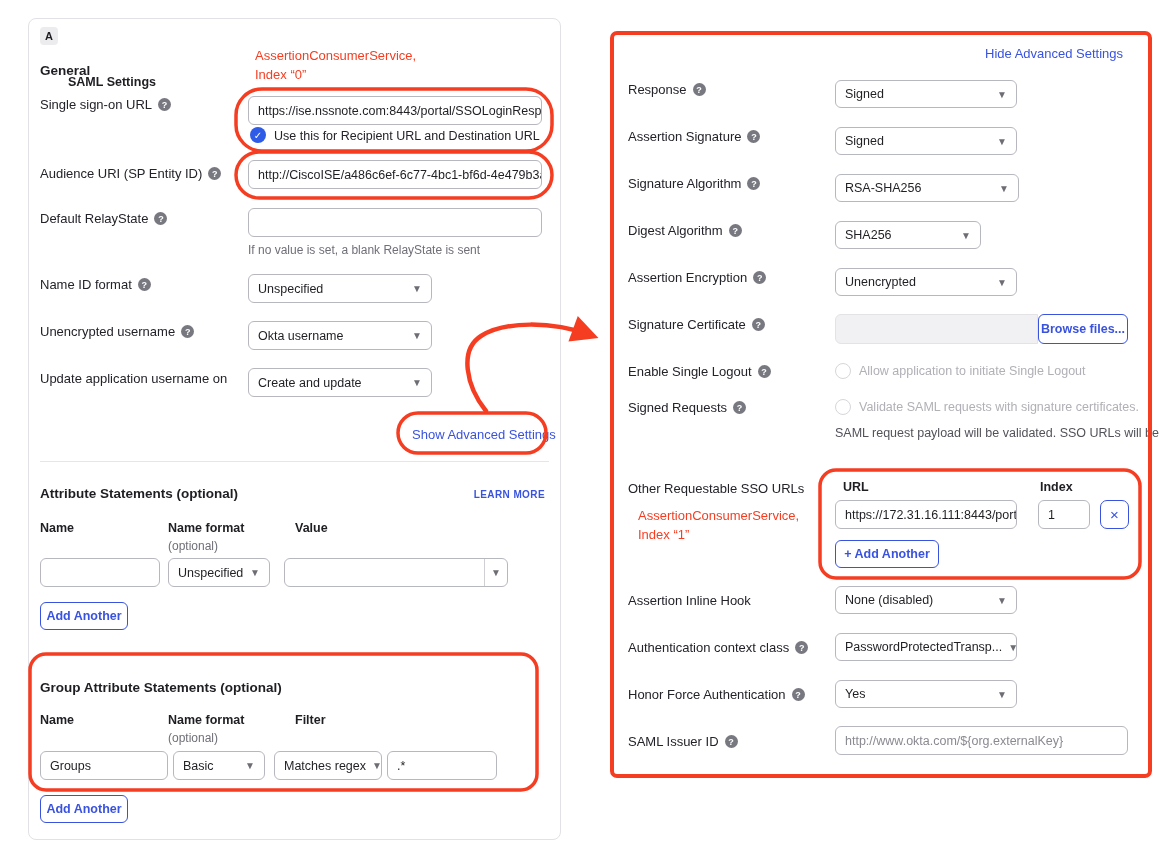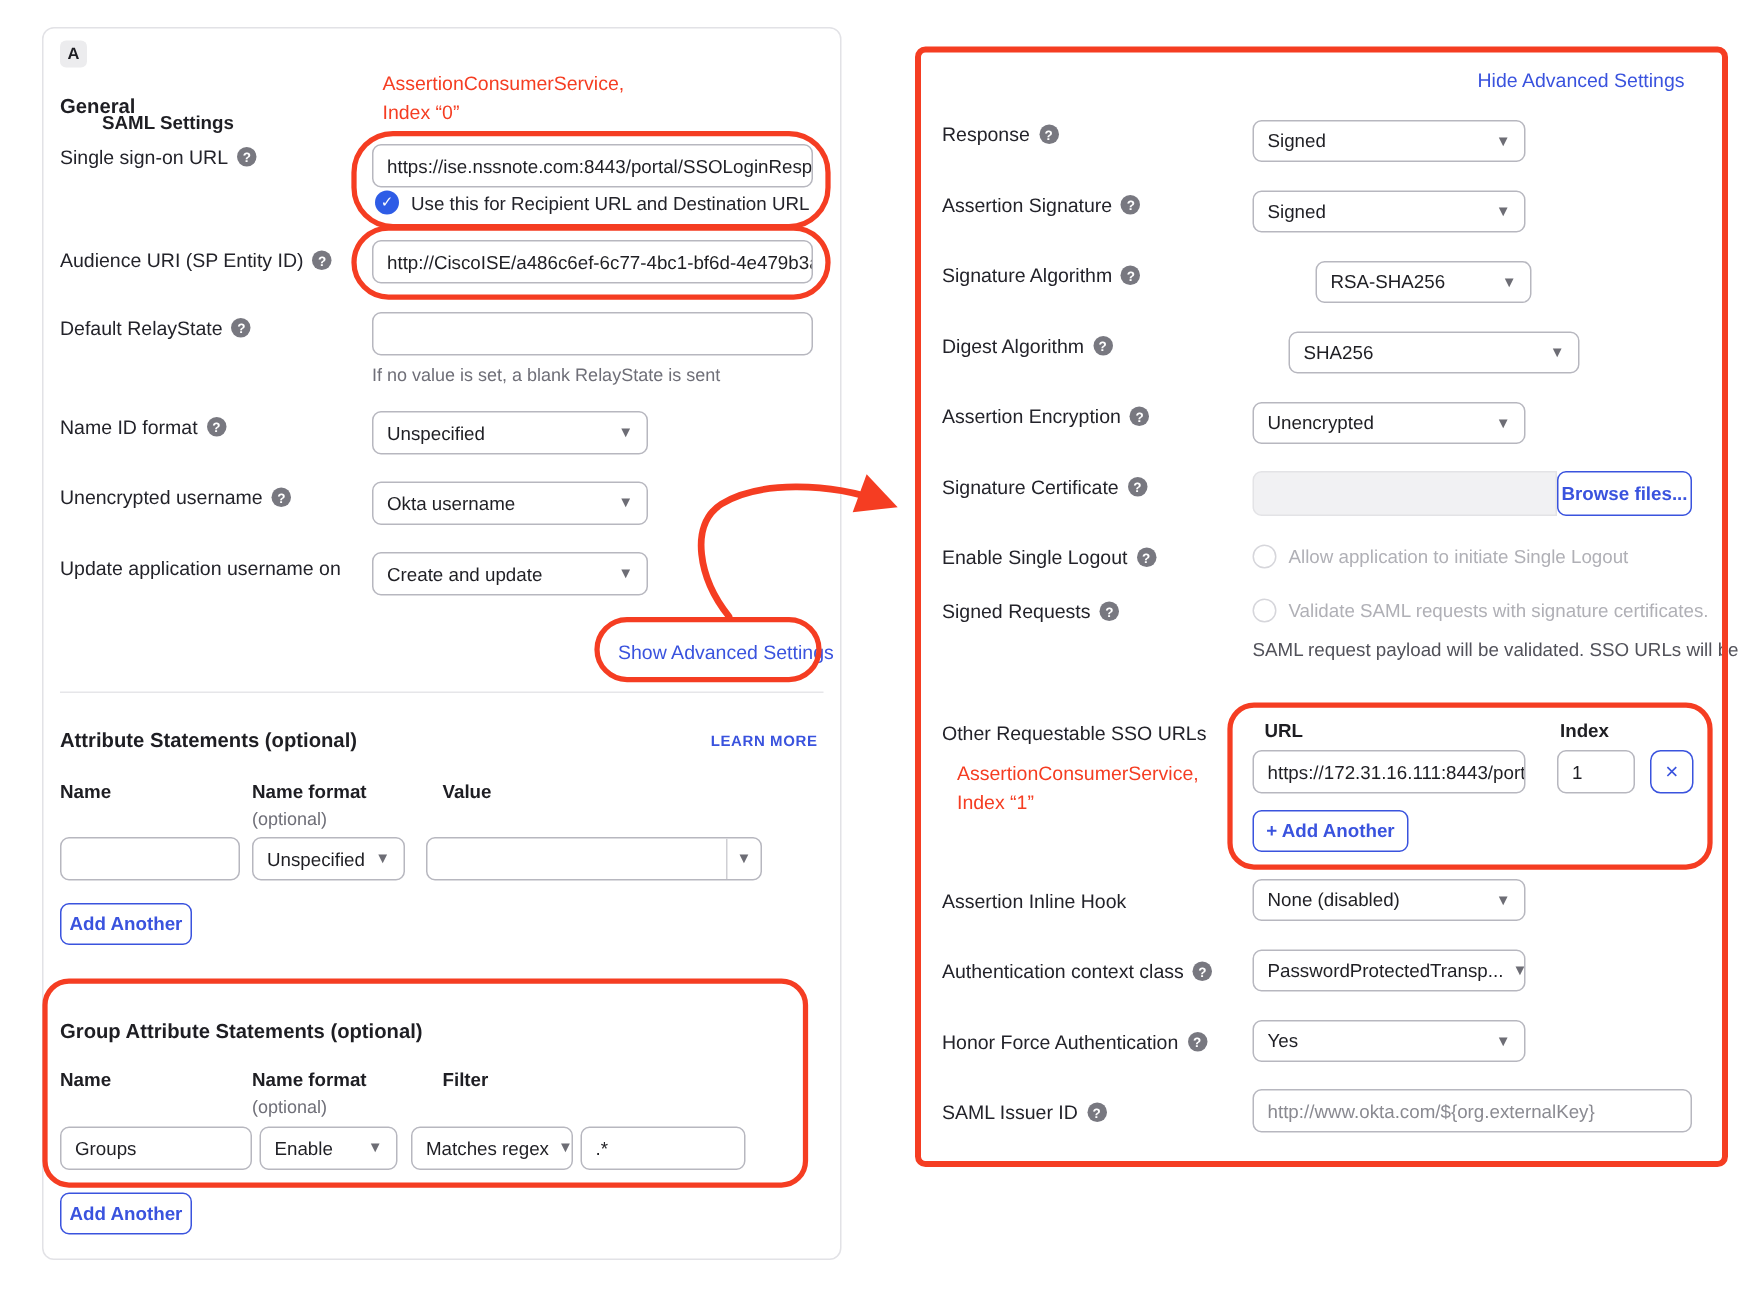--- a/index.html
+++ b/index.html
@@ -136,21 +136,21 @@
 <div class="h1" style="left:40px;top:680px;">Group Attribute Statements (optional)</div>
 <div class="colh" style="left:40px;top:713px;">Name</div>
 <div class="colh" style="left:168px;top:713px;">Name format</div>
 <div class="hint" style="left:168px;top:731px;">(optional)</div>
 <div class="colh" style="left:295px;top:713px;">Filter</div>
 
 <div class="input" style="left:40px;top:751px;width:128px;height:29px;">
   <span>Groups</span>
 </div>
 <div class="select" style="left:173px;top:751px;width:92px;height:29px;">
-  <span>Enable</span>
+  <span>Basic</span>
   <span class="caret">▼</span>
 </div>
 <div class="select" style="left:274px;top:751px;width:108px;height:29px;">
   <span>Matches regex</span>
   <span class="caret">▼</span>
 </div>
 <div class="input" style="left:387px;top:751px;width:110px;height:29px;">
   <span>.*</span>
 </div>
 
@@ -173,30 +173,30 @@
 </div>
 <div class="select" style="left:835px;top:127px;width:182px;height:28px;">
   <span>Signed</span>
   <span class="caret">▼</span>
 </div>
 
 <div class="lbl" style="left:628px;top:176px;">
   <span>Signature Algorithm</span>
   <span class="help">?</span>
 </div>
-<div class="select" style="left:877px;top:174px;width:144px;height:28px;">
+<div class="select" style="left:835px;top:174px;width:184px;height:28px;">
   <span>RSA-SHA256</span>
   <span class="caret">▼</span>
 </div>
 
 <div class="lbl" style="left:628px;top:223px;">
   <span>Digest Algorithm</span>
   <span class="help">?</span>
 </div>
-<div class="select" style="left:835px;top:221px;width:194px;height:28px;margin-left:24px;">
+<div class="select" style="left:835px;top:221px;width:146px;height:28px;">
   <span>SHA256</span>
   <span class="caret">▼</span>
 </div>
 
 <div class="lbl" style="left:628px;top:270px;">
   <span>Assertion Encryption</span>
   <span class="help">?</span>
 </div>
 <div class="select" style="left:835px;top:268px;width:182px;height:28px;">
   <span>Unencrypted</span>

